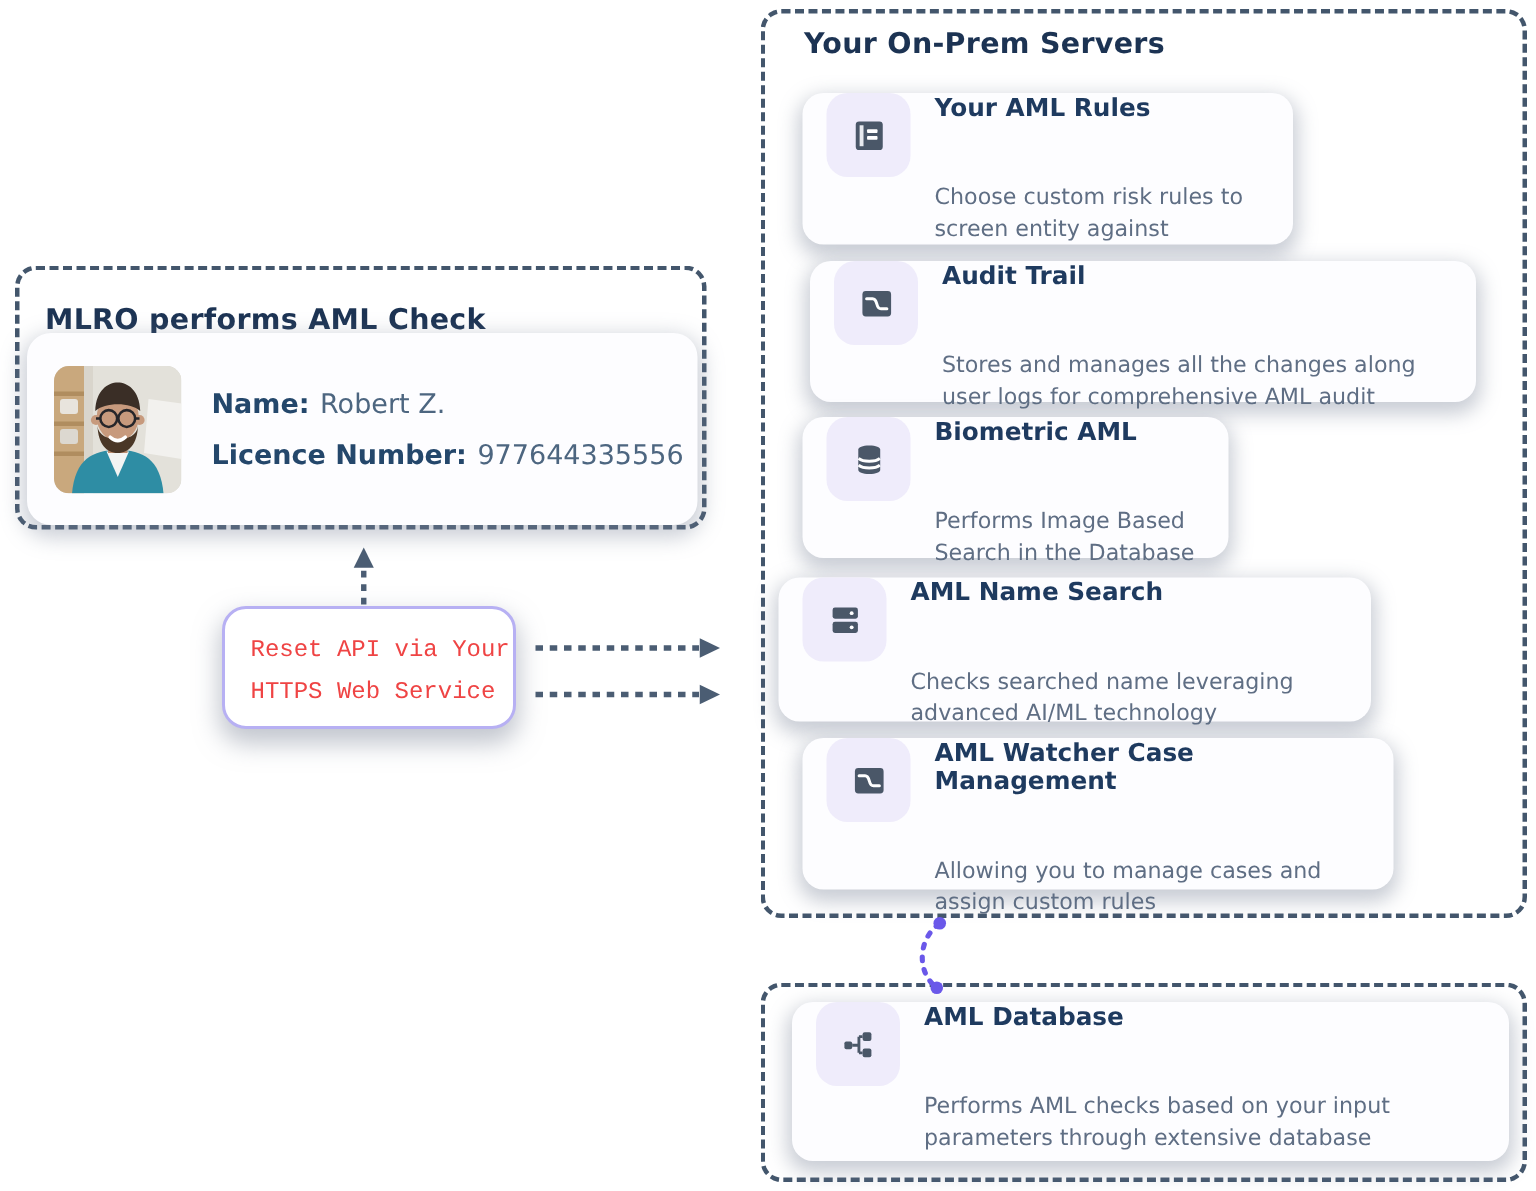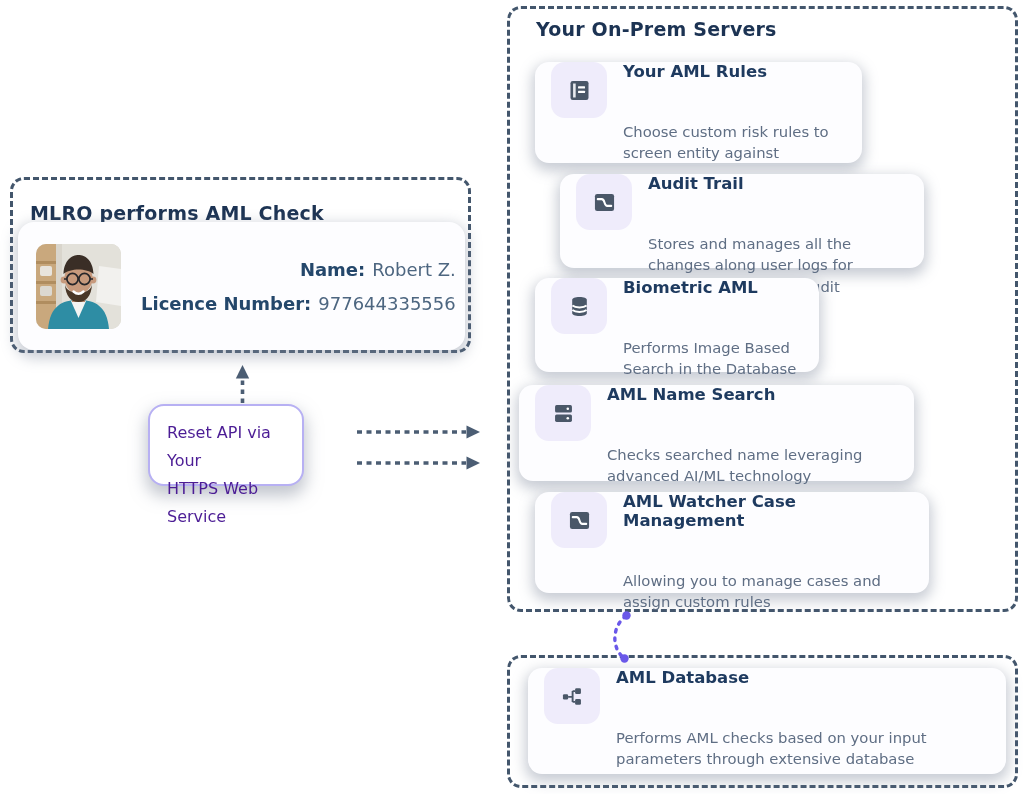--- a/index.html
+++ b/index.html
@@ -25,43 +25,43 @@
   }
   .icon-tile{
     width:56px;height:56px;border-radius:14px;background:#efecfb;flex:0 0 56px;
     display:flex;align-items:center;justify-content:center;
   }
   .icon-tile svg{width:27px;height:27px;display:block;}
   .card-text{min-width:0;}
   .card-title{font-size:16.5px;font-weight:700;color:#1e3a5f;margin-bottom:5px;}
   .card-desc{font-size:14.8px;color:#5f6e84;line-height:1.45;margin-top:40px;}
   .c1{left:535px;top:62px;width:327px;height:101px;}
-  .c2{left:560px;top:174px;width:364px;height:94px;}
+  .c2{left:540px;top:174px;width:444px;height:94px;}
   .c3{left:535px;top:278px;width:284px;height:94px;}
   .c4{left:519px;top:385px;width:395px;height:96px;}
   .c5{left:535px;top:492px;width:394px;height:101px;}
   .c6{left:528px;top:668px;width:478px;height:106px;}
   
   .mlro-card{
     position:absolute;left:18px;top:222px;width:447px;height:128px;background:#fdfdff;border-radius:16px;
     box-shadow:0 5px 14px 3px rgba(126,136,155,.42);display:flex;align-items:center;gap:20px;
-    padding:0 10px 0 18px;box-sizing:border-box;text-align:right;
+    padding:0 10px 0 18px;box-sizing:border-box;
   }
   .photo{width:85px;height:85px;border-radius:10px;overflow:hidden;flex:0 0 85px;}
   .photo svg{display:block;width:85px;height:85px;}
   .mlro-fields{display:flex;flex-direction:column;gap:13px;}
   .field{font-size:18px;white-space:nowrap;}
   .field .label{font-weight:700;color:#24476b;}
   .field .value{color:#4d6680;margin-left:7px;}
   
   .api-box{
-    position:absolute;left:148px;top:404px;width:156px;height:82px;background:#ffffff;
+    position:absolute;left:148px;top:404px;width:196px;height:82px;background:#ffffff;
     border:2.5px solid #b7b0f3;border-radius:16px;box-sizing:border-box;
     box-shadow:0 8px 16px 2px rgba(135,143,160,.5);
-    padding:13px 0 0 17px;font-size:16px;color:#4c1d95;line-height:1.75;
+    padding:13px 0 0 17px;font-size:16px;color:#ef4444;line-height:1.75;font-family:Liberation Mono, monospace;
   }
   
   .overlay{position:absolute;left:0;top:0;width:1024px;height:794px;pointer-events:none;}
 </style>
 </head>
 <body>
 
 <div class="canvas">
 
   <div class="dashed-box mlro-box"></div>

